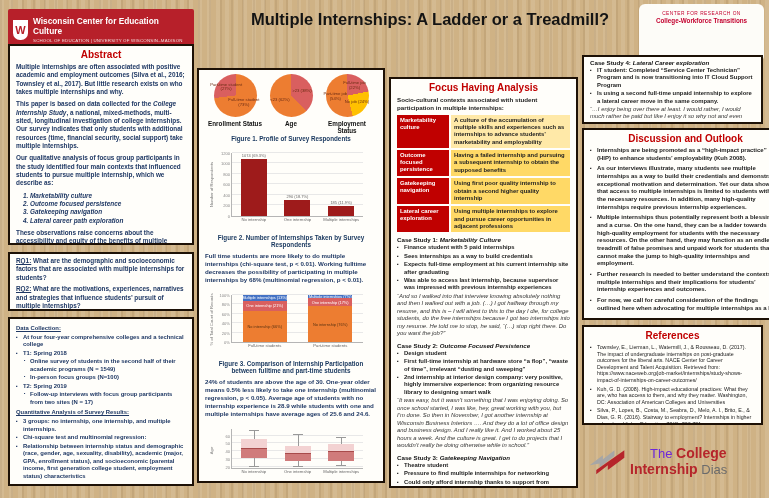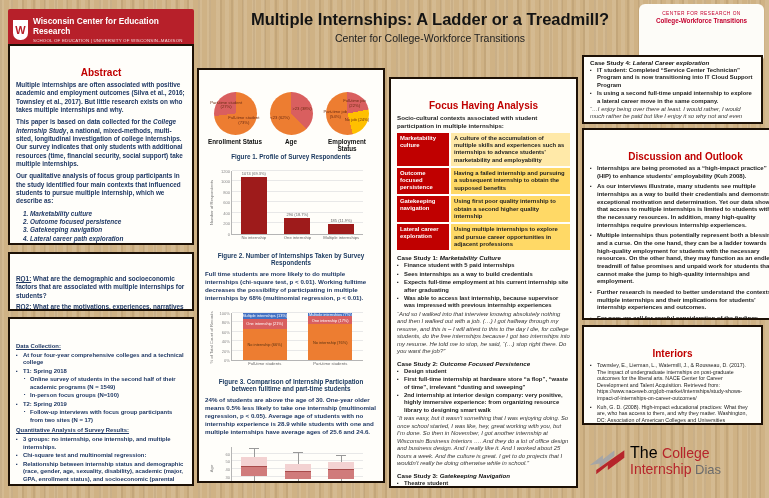--- a/index.html
+++ b/index.html
@@ -6,21 +6,21 @@
   body{
     width:769px;height:498px;overflow:hidden;position:relative;
     font-family:"Liberation Sans",sans-serif;
     background:
       repeating-linear-gradient(90deg, rgba(255,255,255,.10) 0 4px, rgba(0,0,0,0) 4px 9px),
       repeating-linear-gradient(90deg, rgba(92,62,25,.10) 0 2px, rgba(0,0,0,0) 2px 11px),
       #cfb285;
   }
   .panel{
     position:absolute;background:#fffefa;border:2px solid #1d1106;box-sizing:border-box;
-    padding:21px 6px;overflow:hidden;
+    padding:3px 6px;overflow:hidden;
   }
   .panel h2{color:#c00000;text-align:center;font-size:10px;margin:0 0 3px;font-weight:bold;}
   
   .wcer{position:absolute;left:8px;top:9px;width:186px;height:42px;background:#b7202a;border-radius:2px;
         display:flex;align-items:center;padding:0 5px;box-sizing:border-box;}
   .crest{width:15px;height:20px;background:#fff;border-radius:0 0 7px 7px;color:#b7202a;
          font-weight:bold;font-size:11px;display:flex;align-items:center;justify-content:center;margin-right:5px;flex:none;}
   .wcer-l1{color:#fff;font-weight:bold;font-size:8.3px;line-height:1.15;}
   .wcer-l2{color:#f2d8d8;font-size:4.4px;margin-top:2px;letter-spacing:.2px;}
   .titleblock{position:absolute;left:225px;top:10px;width:410px;text-align:center;}
@@ -85,40 +85,39 @@
   .case-h{font-size:6.2px;font-weight:bold;color:#111;margin-bottom:1px;}
   .case .blt{font-size:5.9px;line-height:1.25;color:#222;font-weight:bold;}
   .quote{font-size:5.9px;line-height:1.28;color:#333;font-style:italic;margin:2px 0 0;}
   
   .disc .blt{font-size:6px;line-height:1.28;color:#222;font-weight:bold;margin-bottom:3px;}
   .refs .blt{font-size:5.3px;line-height:1.25;color:#222;margin-bottom:2px;}
   
   .cis{position:absolute;left:588px;top:432px;width:172px;height:58px;display:flex;align-items:center;}
   .cis svg{flex:none;margin-right:4px;}
   .cis-text{line-height:1.02;}
-  .cis-the{color:#000000;font-size:16px;}
-  .cis-red{color:#b6252b;font-size:14px;font-weight:normal;}
+  .cis-the{color:#6d28d9;font-size:13px;padding-left:20px;}
+  .cis-red{color:#b6252b;font-size:14px;font-weight:bold;}
   .cis-gray{color:#6b6b6b;font-size:13px;}
 </style>
 </head>
 <body>
 
 <div class="wcer">
   <div class="crest">
       <span>W</span>
     </div>
   <div class="wcer-lines">
-    <div class="wcer-l1">Wisconsin Center for Education Research</div>
+    <div class="wcer-l1">Wisconsin Center for Education Culture</div>
     <div class="wcer-l2">SCHOOL OF EDUCATION  |  UNIVERSITY OF WISCONSIN–MADISON</div>
   </div>
 </div>
 
 <div class="titleblock">
   <h1>Multiple Internships: A Ladder or a Treadmill?</h1>
-  <div class="affil">Center for College-Workforce Transitions</div>
 </div>
 
 <div class="ccwt">
   <div class="ccwt-l1">CENTER FOR RESEARCH ON</div>
   <div class="ccwt-l2">College-Workforce Transitions</div>
 </div>
 
 <section class="panel abstract" style="left:8px;top:44px;width:186px;height:201px;">
   <h2>Abstract</h2>
   <p>Multiple internships are often associated with positive academic and employment outcomes (Silva et al., 2016; Townsley et al., 2017). But little research exists on who takes multiple internships and why.</p>
@@ -363,21 +362,21 @@
 <section class="panel disc" style="left:582px;top:128px;width:207px;height:192px;">
   <h2>Discussion and Outlook</h2>
   <div class="blt">Internships are being promoted as a “high-impact practice” (HIP) to enhance students’ employability (Kuh 2008).</div>
   <div class="blt">As our interviews illustrate, many students see multiple internships as a way to build their credentials and demonstrate exceptional motivation and determination. Yet our data show that access to multiple internships is limited to students with the necessary resources. In addition, many high-quality internships require previous internship experiences.</div>
   <div class="blt">Multiple internships thus potentially represent both a blessing and a curse. On the one hand, they can be a ladder towards high-quality employment for students with the necessary resources. On the other hand, they may function as an endless treadmill of false promises and unpaid work for students that cannot make the jump to high-quality internships and employment.</div>
   <div class="blt">Further research is needed to better understand the contexts of multiple internships and their implications for students’ internship experiences and outcomes.</div>
   <div class="blt">For now, we call for careful consideration of the findings outlined here when advocating for multiple internships as a HIP.</div>
 </section>
 
 <section class="panel refs" style="left:582px;top:325px;width:181px;height:100px;">
-  <h2>Interiors</h2>
+  <h2>References</h2>
   <div class="blt">Townsley, E., Lierman, L., Watermill, J., &amp; Rousseau, D. (2017). The impact of undergraduate internships on post-graduate outcomes for the liberal arts. NACE Center for Career Development and Talent Acquisition. Retrieved from: https://www.naceweb.org/job-market/internships/study-shows-impact-of-internships-on-career-outcomes/</div>
   <div class="blt">Kuh, G. D. (2008). High-impact educational practices: What they are, who has access to them, and why they matter. Washington, DC: Association of American Colleges and Universities</div>
   <div class="blt">Silva, P., Lopes, B., Costa, M., Seabra, D., Melo, A. I., Brito, E., &amp; Dias, G. R. (2016). Stairway to employment? Internships in higher education. Higher Education, 72(6), 703-721.</div>
 </section>
 
 <div class="cis">
   <svg width="38" height="30" viewBox="0 0 46 34">
     <polygon fill="#a6a6a6" points="2,22 18,10 18,15 32,4 32,11 14,25 14,20"></polygon>
     <polygon fill="#b6252b" points="10,28 44,4 44,13 24,28 24,22 10,33"></polygon>
   </svg>

